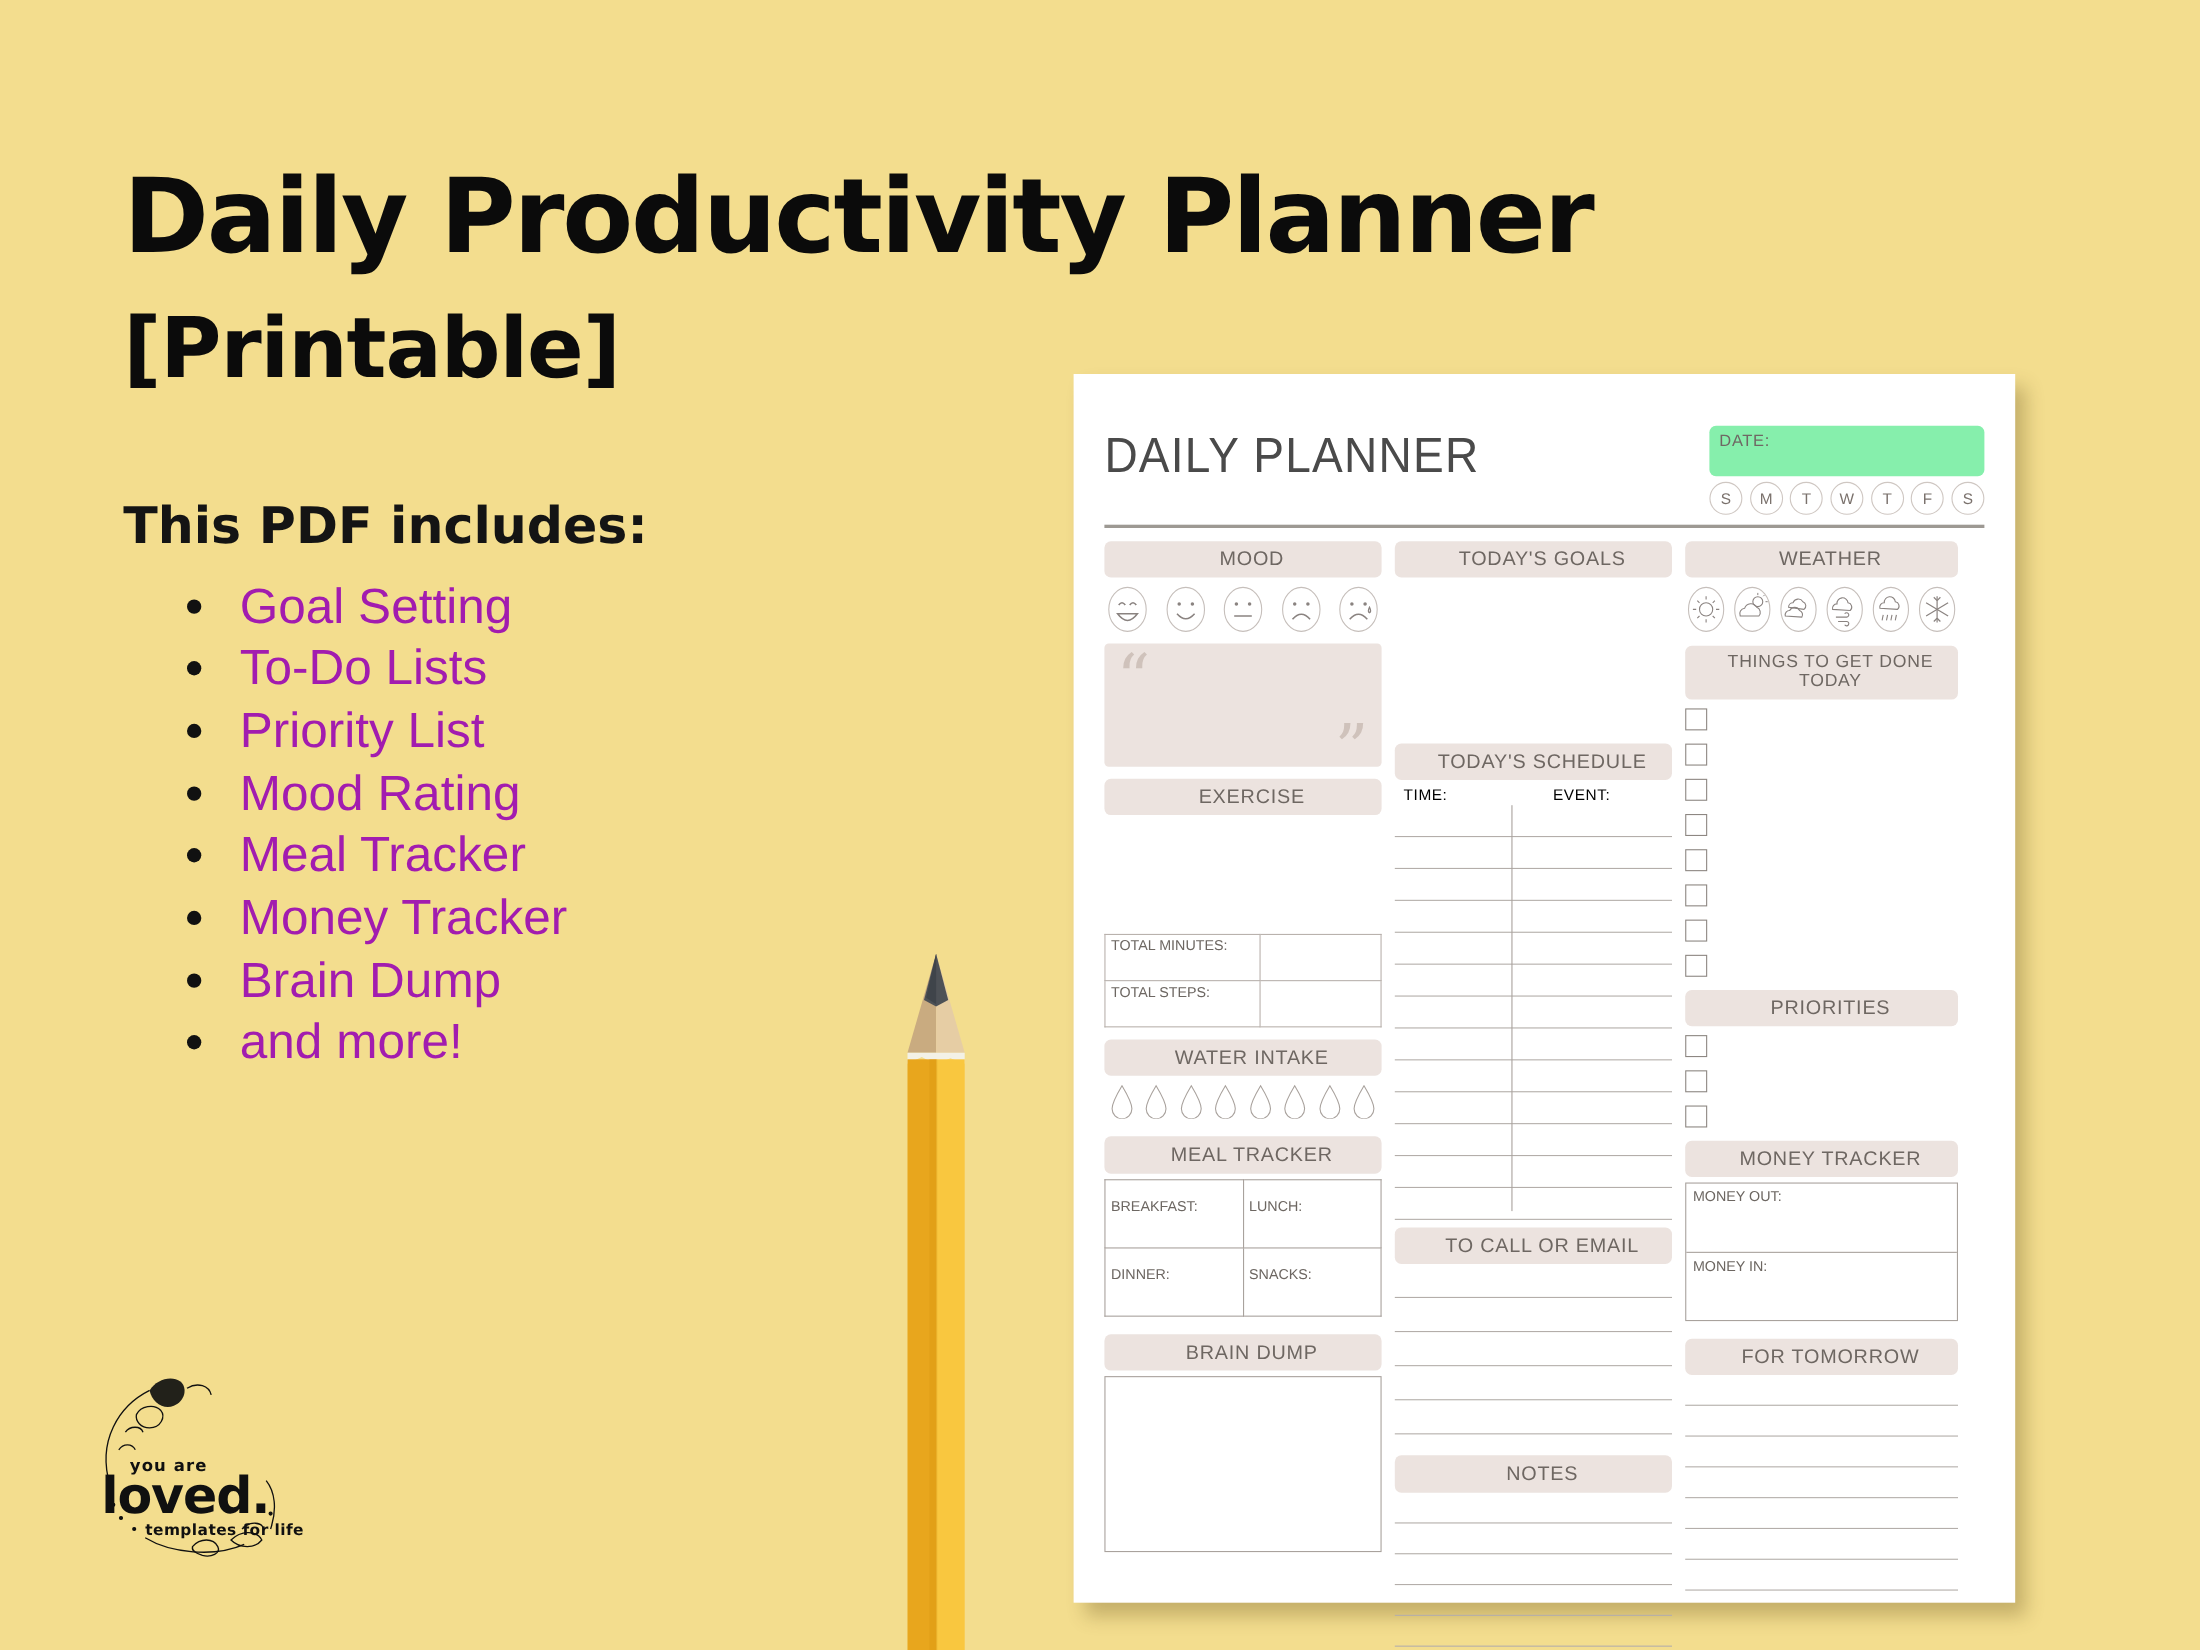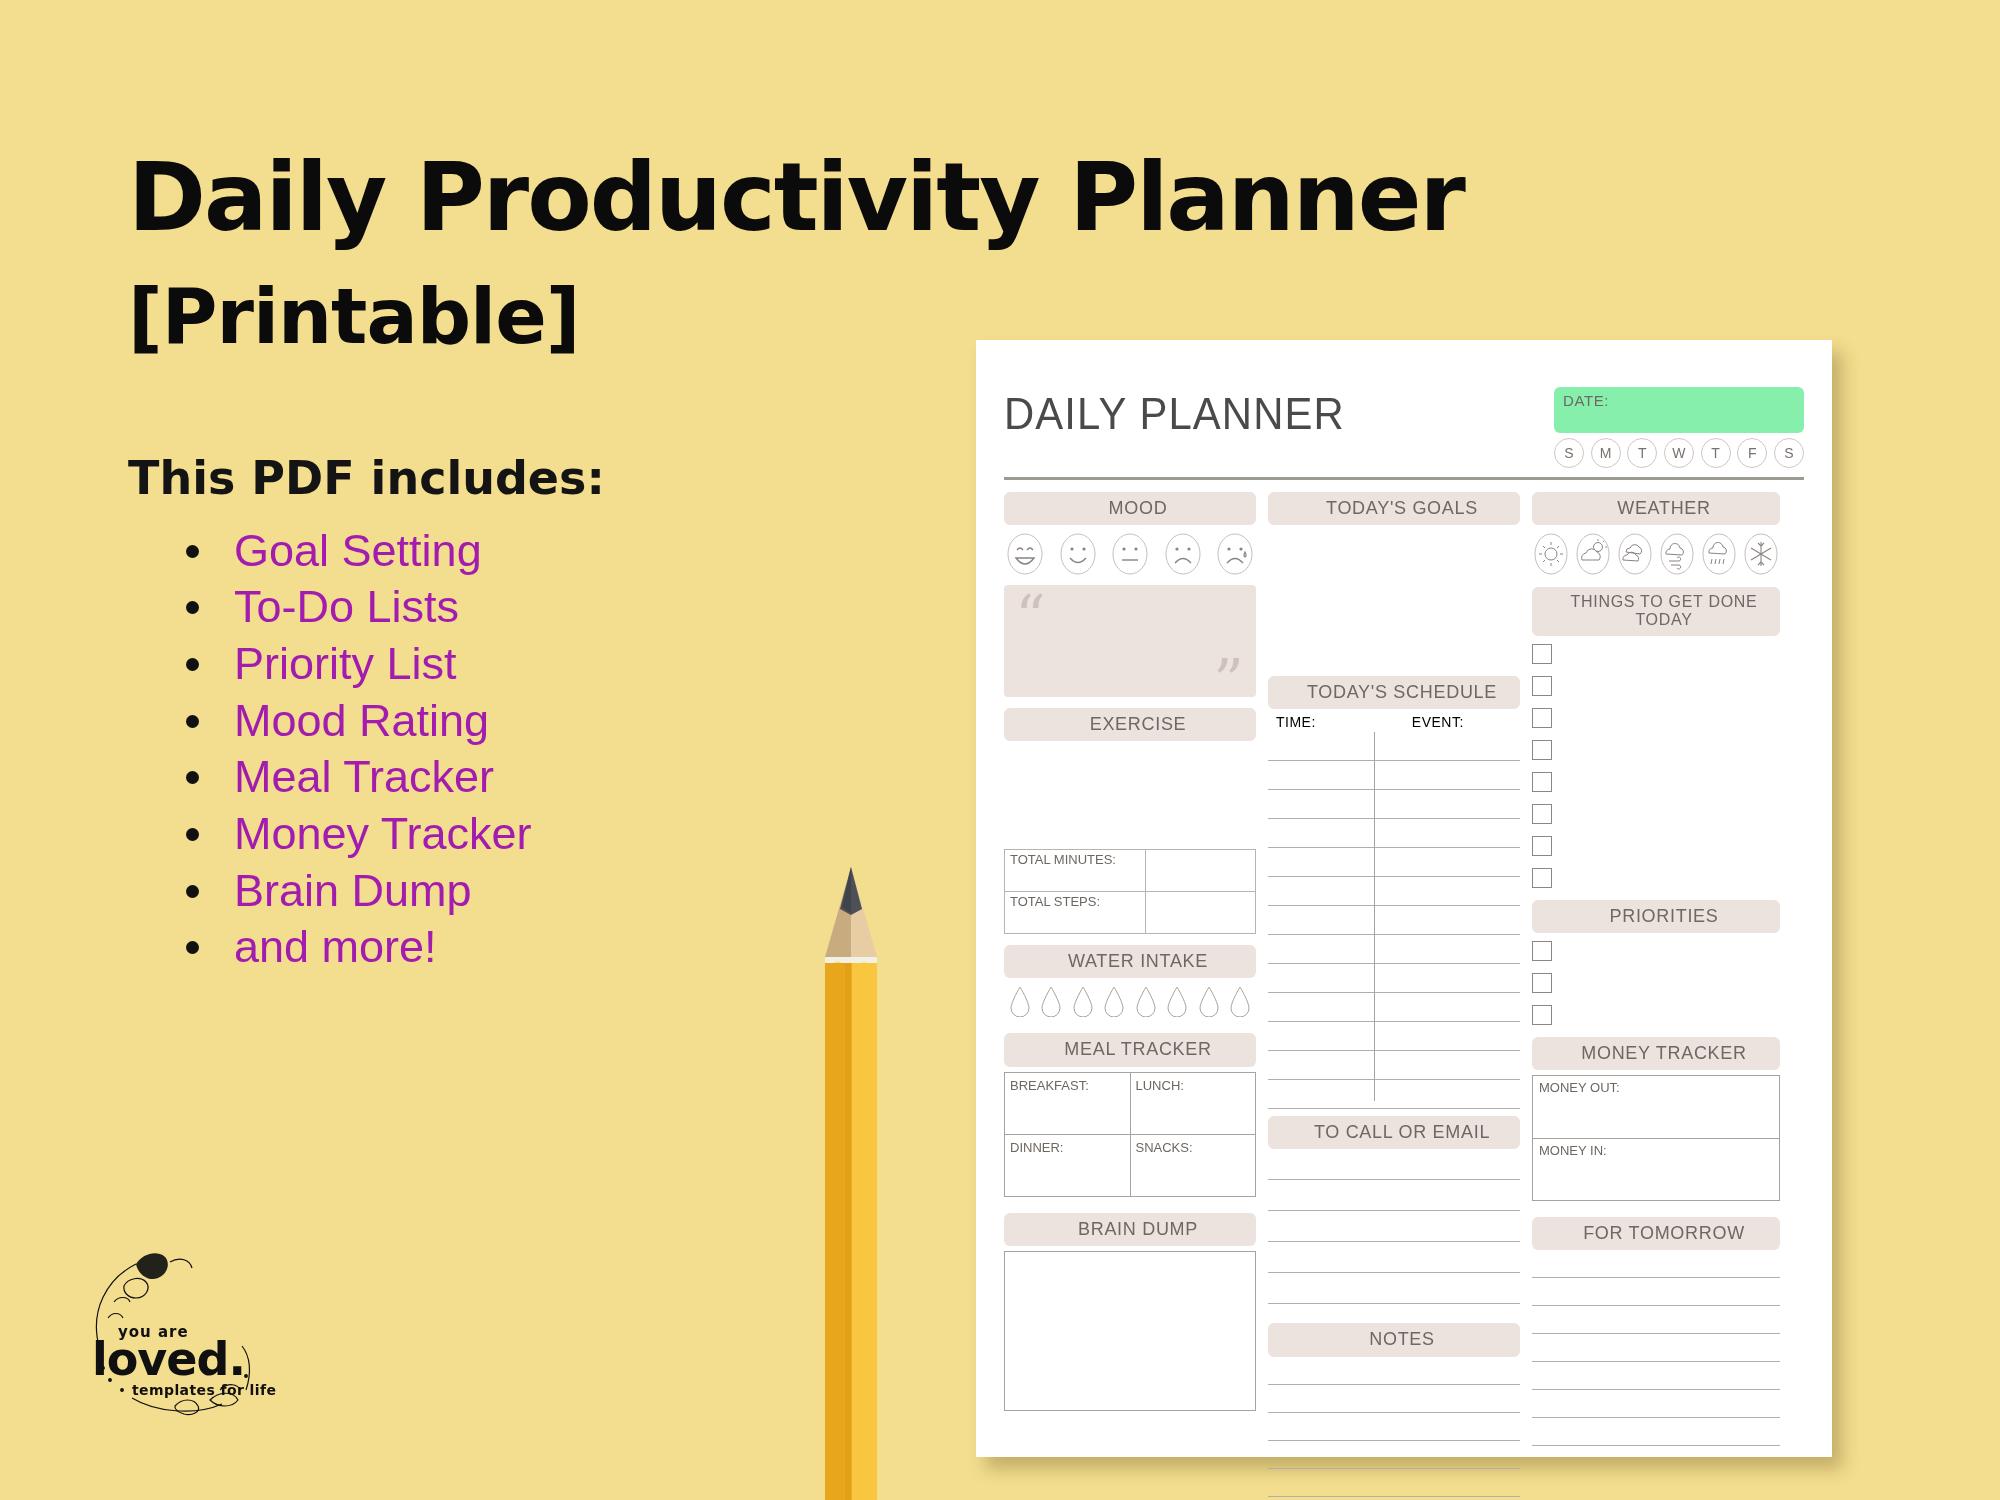--- a/index.html
+++ b/index.html
@@ -4,21 +4,21 @@
 <style>
   * { box-sizing: border-box; margin: 0; padding: 0; }
   html, body { width: 2000px; height: 1500px; overflow: hidden; }
   body {
     background: #f3dd8e;
     font-family: "Liberation Sans", sans-serif;
     position: relative;
   }
 
   
-  .promo { position: absolute; left: 128px; top: 150px; width: 800px; }
+  .promo { position: absolute; left: 112px; top: 150px; width: 800px; }
   .promo-title {
     font-family: "DejaVu Sans", sans-serif;
     font-weight: 700;
     font-size: 94px;
     line-height: 1.03;
     letter-spacing: -2px;
     color: #0b0b0b;
     white-space: nowrap;
   }
   .promo-sub {
@@ -145,21 +145,21 @@
   
   .cbs { margin-top: 8px; }
   .cb { width: 20px; height: 20px; border: 1px solid #8d8782; margin-bottom: 12px; background:#fff; }
 
   
   .lines .ln2 { height: 28px; border-bottom: 1px solid #b4aeaa; }
   .lines.tall .ln2 { height: 31px; }
 
   
   .meal-table { width: 100%; border-collapse: collapse; border: 1px solid #a9a29d; margin-top: 5px; }
-  .meal-table td { border: 1px solid #a9a29d; width: 50%; height: 62px; font-size: 13px; color: #6d6762; padding: 5px 5px; vertical-align: top; }
+  .meal-table td { border: 1px solid #a9a29d; width: 50%; height: 62px; font-size: 13px; color: #6d6762; padding: 16px 5px; vertical-align: top; }
 
   
   .money-box { border: 1px solid #a9a29d; margin-top: 5px; }
   .money-cell { height: 62px; font-size: 13px; color: #6d6762; padding: 4px 6px; }
   .money-cell + .money-cell { border-top: 1px solid #a9a29d; }
 
   .bd-box { border: 1px solid #a9a29d; height: 160px; margin-top: 5px; background: #fff; }
 
   .row-gap { height: 11px; }
   .row-gap-s { height: 7px; }

